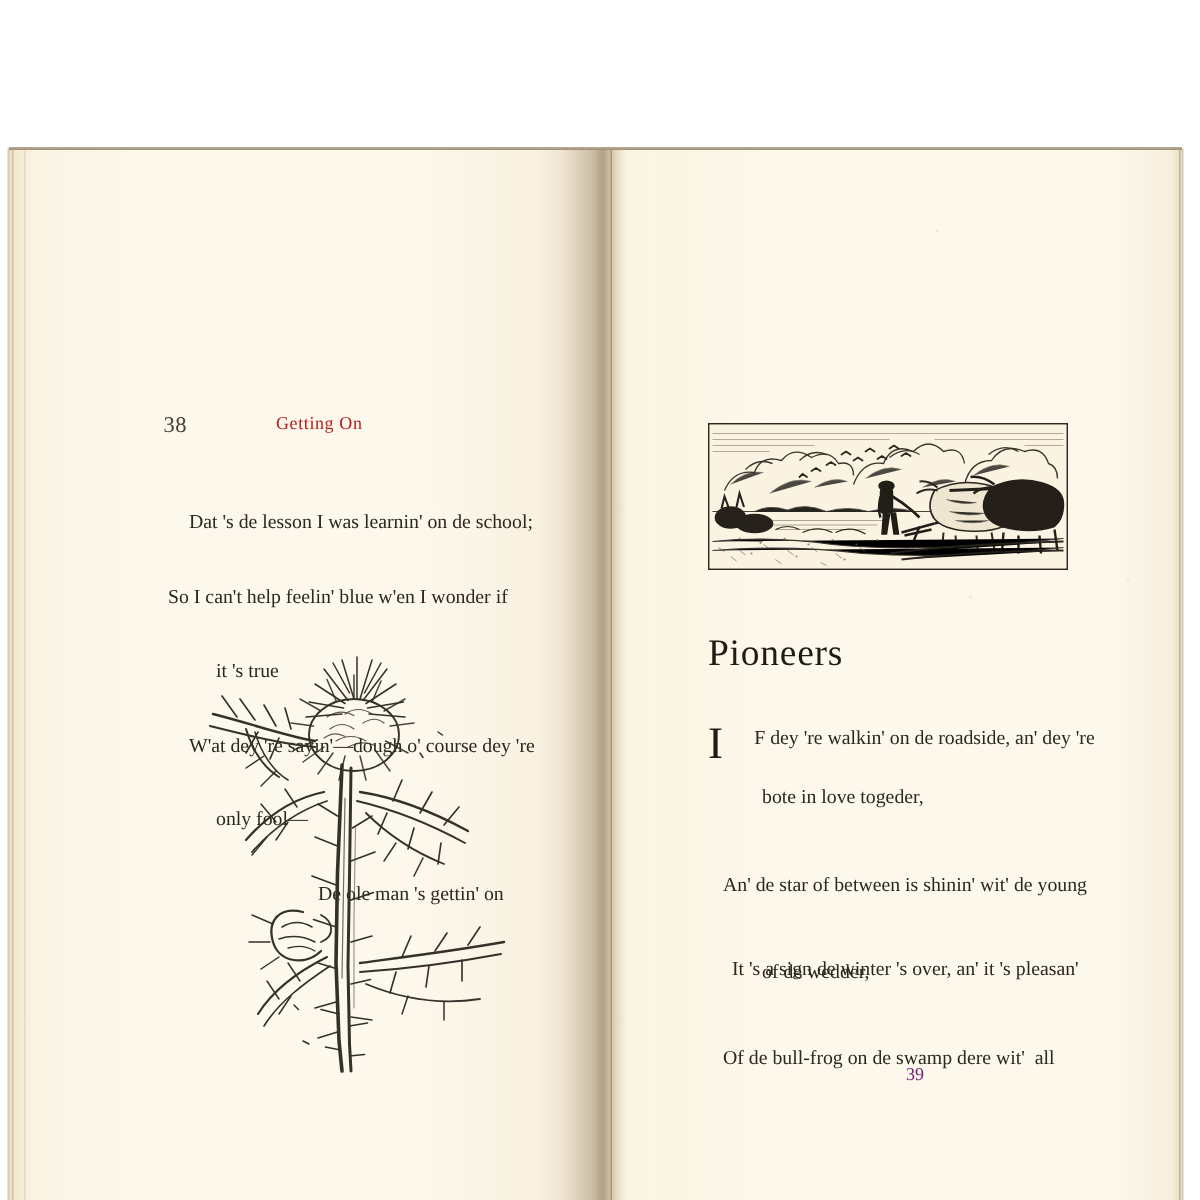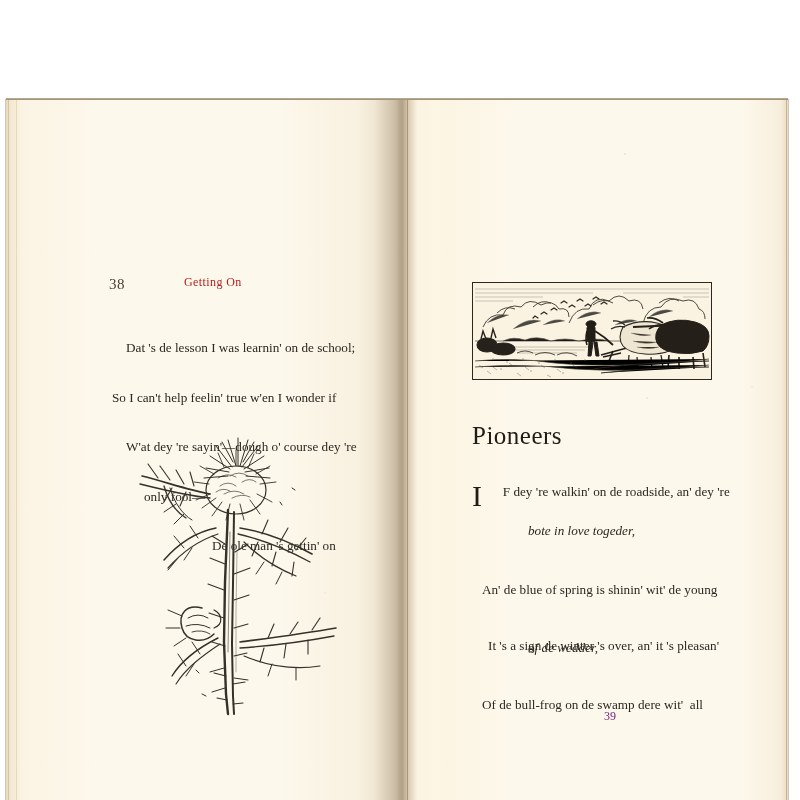--- a/index.html
+++ b/index.html
@@ -85,21 +85,21 @@
   #stanza1{position:absolute;left:466px;top:362px;width:280px;
     font-size:13.2px;line-height:19.6px;color:#2b2721;white-space:pre;}
   #stanza2{position:absolute;left:466px;top:497px;width:280px;
     font-size:13.2px;line-height:19.6px;color:#2b2721;white-space:pre;}
 
   .dropcap{float:left;font-size:30px;line-height:26px;margin:1px 1px 0 0;color:#1f1b15;}
   .smallcapF{font-size:13.2px;}
 
   .r1{margin-left:16px;}
   .r3{margin-left:10px;}
-  .r4{margin-left:56px;font-style:italic;}
+  .r4{margin-left:36px;}
 
   #folio-right{position:absolute;left:598px;top:609px;font-size:12px;color:#701a75;}
 
   
   #thistle{position:absolute;left:118px;top:332px;width:222px;height:288px;}
   #thistle svg{display:block;width:100%;height:100%;}
 
   
   .speck{position:absolute;border-radius:50%;background:rgba(150,125,90,.30);}
 </style>
@@ -120,21 +120,22 @@
     </div>
 
     <div id="gutter"></div>
     <div id="gutter-line"></div>
 
     <div class="runhead" id="folio-left">38</div>
     <div class="runhead" id="runhead-title">Getting On</div>
 
     <div class="verse" id="verse-left">
       <span class="vl i1">Dat 's de lesson I was learnin' on de school;</span>
-      <span class="vl i0">So I can't help feelin' true w'en I wonder if</span>
+      <span class="vl i0">So I can't help feelin' blue w'en I wonder if</span>
+      <span class="vl i2">it 's true</span>
       <span class="vl i1">W'at dey 're sayin'—dough o' course dey 're</span>
       <span class="vl i2">only fool—</span>
       <span class="vl i3">De ole man 's gettin' on</span>
     </div>
 
     <div id="thistle">
       <svg viewBox="0 0 222 288" xmlns="http://www.w3.org/2000/svg">
         <g stroke="#34302a" fill="none" stroke-linecap="round">
 
           <path d="M104 78 L101 150 L100 210 L102 262 L104 282" stroke-width="2.4"></path>
@@ -441,21 +442,21 @@
             <circle cx="90" cy="90" r="0.7"></circle>
         </g>
       </svg>
     </div>
 
     <div id="poem-title">Pioneers</div>
 
     <div id="stanza1">
       <span class="dropcap">I</span><span class="smallcapF">F</span><span> dey 're walkin' on de roadside, an' dey 're</span>
       <span class="vl r4">bote in love togeder,</span>
-      <span class="vl r3">An' de blue of spring is shinin' wit' de young</span>
+      <span class="vl r3">An' de star of between is shinin' wit' de young</span>
       <span class="vl r4">of de wedder,</span>
       
       
     </div>
 
     <div id="stanza2">
       <span class="vl r1">It 's a sign de winter 's over, an' it 's pleasan'</span>
       <span class="vl r3">Of de bull-frog on de swamp dere wit'  all</span>
       
       

